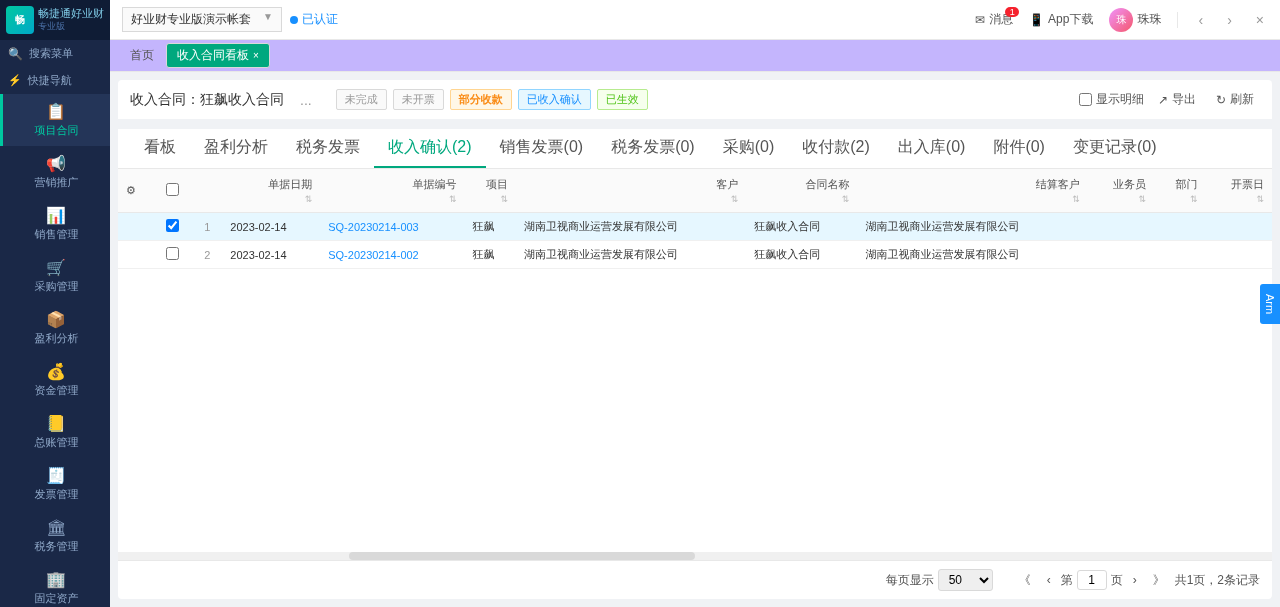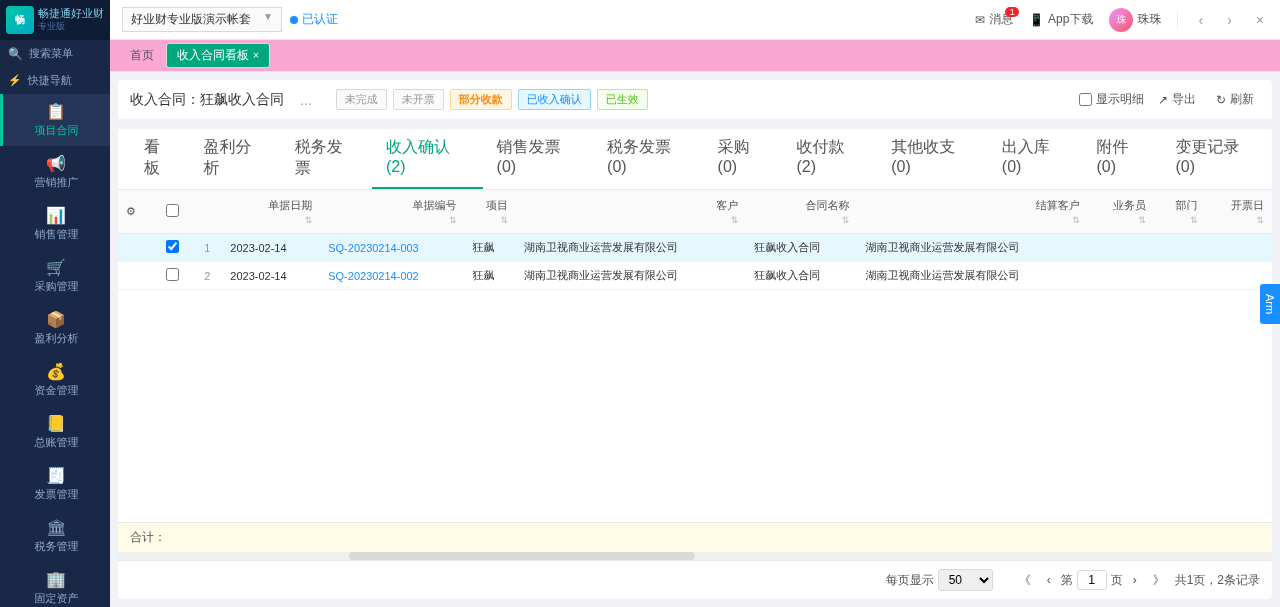--- a/index.html
+++ b/index.html
@@ -27,21 +27,21 @@
     .company-selector { display: flex; align-items: flex-start; border: 1px solid #d9d9d9; border-radius: 0; padding: 3px 8px; font-size: 12px; color: #333; cursor: pointer; background: #fafafa; min-width: 160px; }
     .company-selector-arrow { margin-left: auto; color: #999; font-size: 10px; }
     .certified-badge { display: flex; align-items: center; color: #1890ff; font-size: 12px; }
     .certified-dot { width: 8px; height: 8px; background: #1890ff; border-radius: 50%; margin-right: 4px; }
     .topbar-right { display: flex; align-items: center; gap: 16px; }
     .topbar-action { display: flex; align-items: center; gap: 4px; color: #555; font-size: 12px; cursor: pointer; position: relative; }
     .notification-badge { position: absolute; top: -4px; right: -6px; background: #f5222d; color: white; border-radius: 8px; font-size: 9px; padding: 0 4px; min-width: 14px; text-align: center; }
     .avatar { width: 24px; height: 24px; border-radius: 50%; background: linear-gradient(135deg, #f093fb, #f5576c); display: flex; align-items: center; justify-content: center; color: white; font-size: 10px; }
 
     
-    .tabbar { height: 32px; background: #f9a8d4; display: flex; align-items: center; padding: 0 12px; border-bottom: 1px solid #e8e8e8; flex-shrink: 0; gap: 4px; }
+    .tabbar { height: 32px; background: #c4b5fd; display: flex; align-items: center; padding: 0 12px; border-bottom: 1px solid #e8e8e8; flex-shrink: 0; gap: 4px; }
     .tab-home { color: #555; font-size: 12px; padding: 4px 8px; cursor: pointer; }
     .tab-item { display: flex; align-items: center; background: #f0faf8; border: 1px solid #d9d9d9; border-radius: 3px; padding: 3px 10px; font-size: 12px; color: #00a87e; cursor: pointer; gap: 4px; }
     .tab-item.active { background: #00a87e; color: white; }
     .tab-close { font-size: 10px; cursor: pointer; }
     .tab-nav-btn { color: #999; cursor: pointer; padding: 2px 4px; font-size: 14px; margin-left: auto; }
 
     
     .content { flex: 1; padding: 12px; overflow: hidden; display: flex; flex-direction: column; }
 
     
@@ -236,21 +236,20 @@
 
     <div class="subtabs" style="background:#fff; padding-left:12px;">
       <div class="subtab">看板</div>
       <div class="subtab">盈利分析</div>
       <div class="subtab">税务发票</div>
       <div class="subtab active">收入确认(2)</div>
       <div class="subtab">销售发票(0)</div>
       <div class="subtab">税务发票(0)</div>
       <div class="subtab">采购(0)</div>
       <div class="subtab">收付款(2)</div>
-      <div class="subtab">其他收支(0)</div>
       <div class="subtab">出入库(0)</div>
       <div class="subtab">附件(0)</div>
       <div class="subtab">变更记录(0)</div>
     </div>
 
     <div class="table-container">
       <table>
         <thead>
           <tr>
             <th><span>⚙</span></th>
@@ -338,23 +337,20 @@
             <td>狂飙收入合同</td>
             <td>湖南卫视商业运营发展有限公司</td>
             <td></td>
             <td></td>
             <td></td>
           </tr>
         </tbody>
       </table>
     </div>
 
-    <div class="total-bar">
-      <span>合计：</span>
-    </div>
 
     <div class="scroll-bar" style="background:#f0f0f0;">
       <div class="scroll-thumb"></div>
     </div>
 
     <div class="pagination" style="background:#fff; border-radius:0 0 4px 4px;">
       <div class="page-size-selector">
         <span>每页显示</span>
         <select class="page-size-select">
           <option>10</option>

